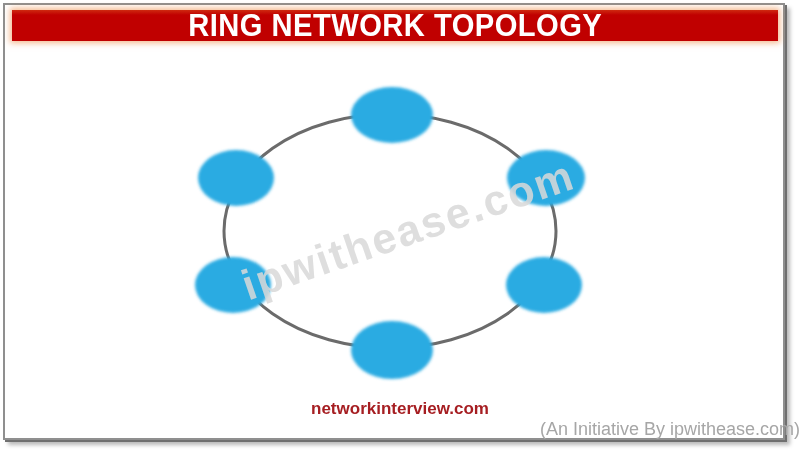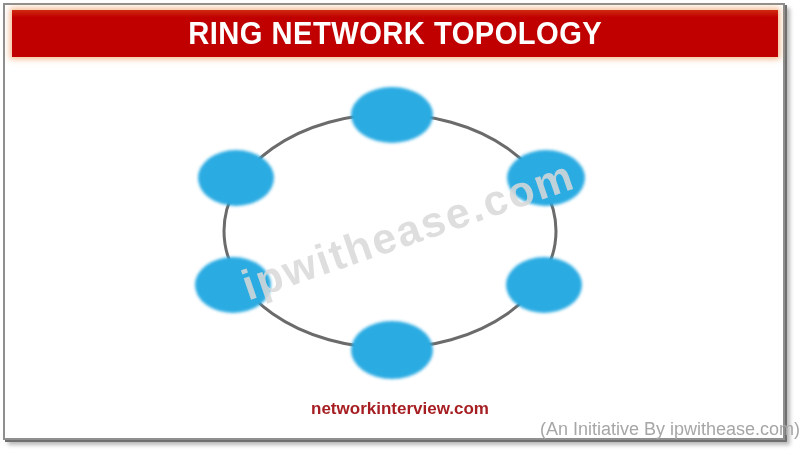--- a/index.html
+++ b/index.html
@@ -21,21 +21,21 @@
     background: #ffffff;
     border: 2px solid #8f8f8f;
     box-shadow: 2px 2px 0 0 #6f6f6f, 5px 5px 4px 0 rgba(0,0,0,0.28);
     box-sizing: border-box;
   }
   .banner {
     position: absolute;
     left: 12px;
     top: 10px;
     width: 766px;
-    height: 47px;
+    height: 31px;
     background: linear-gradient(180deg, var(--banner-top, #cf2a10) 0%, var(--banner-bg, #c00000) 16%, var(--banner-bg, #c00000) 100%);
     box-shadow: 0 0 6px 2px rgba(237,125,49,0.55);
     box-sizing: border-box;
     display: flex;
     align-items: center;
     justify-content: center;
   }
   .banner-title {
     color: var(--banner-text, #ffffff);
     font-size: 31px;

